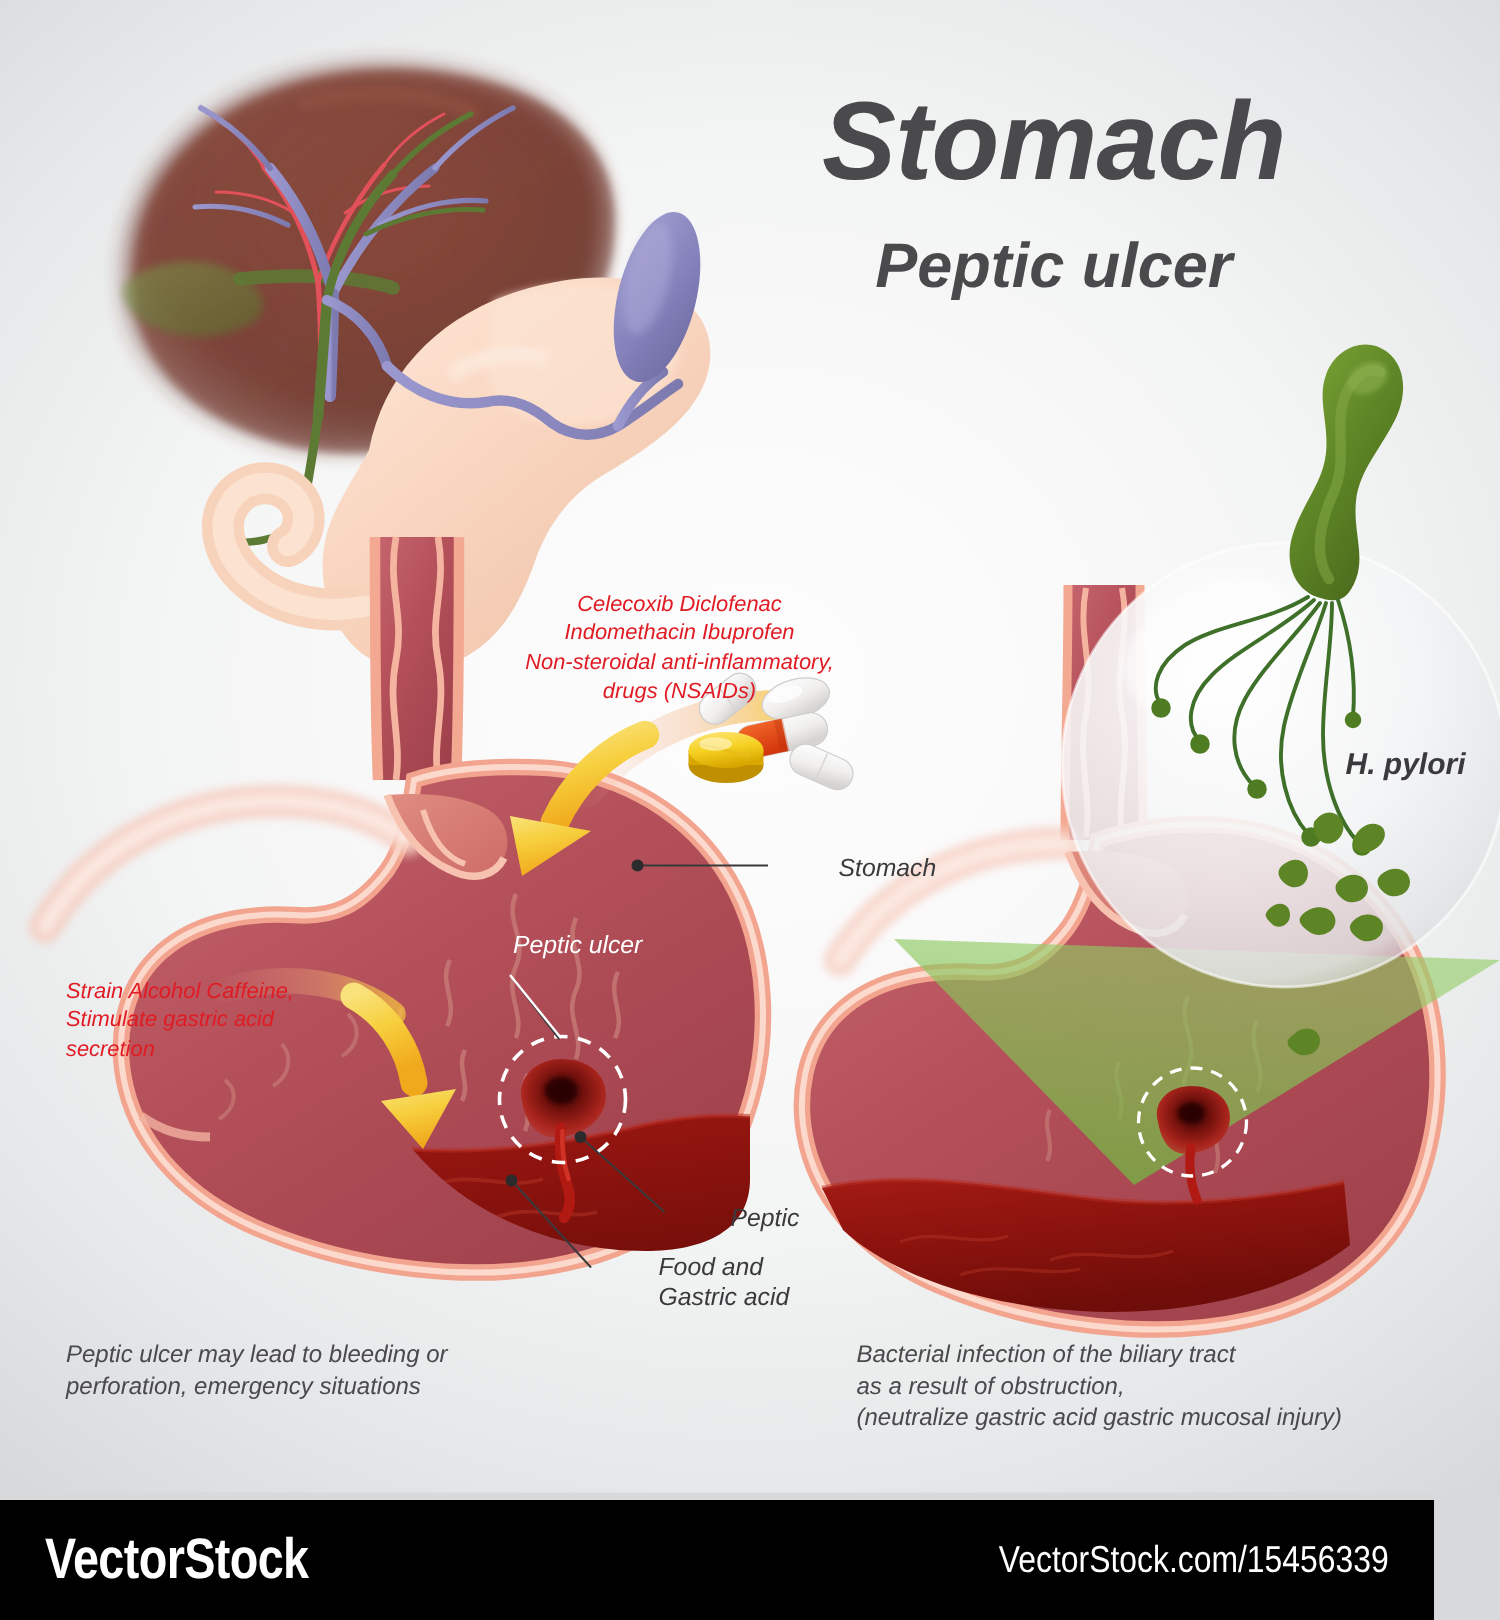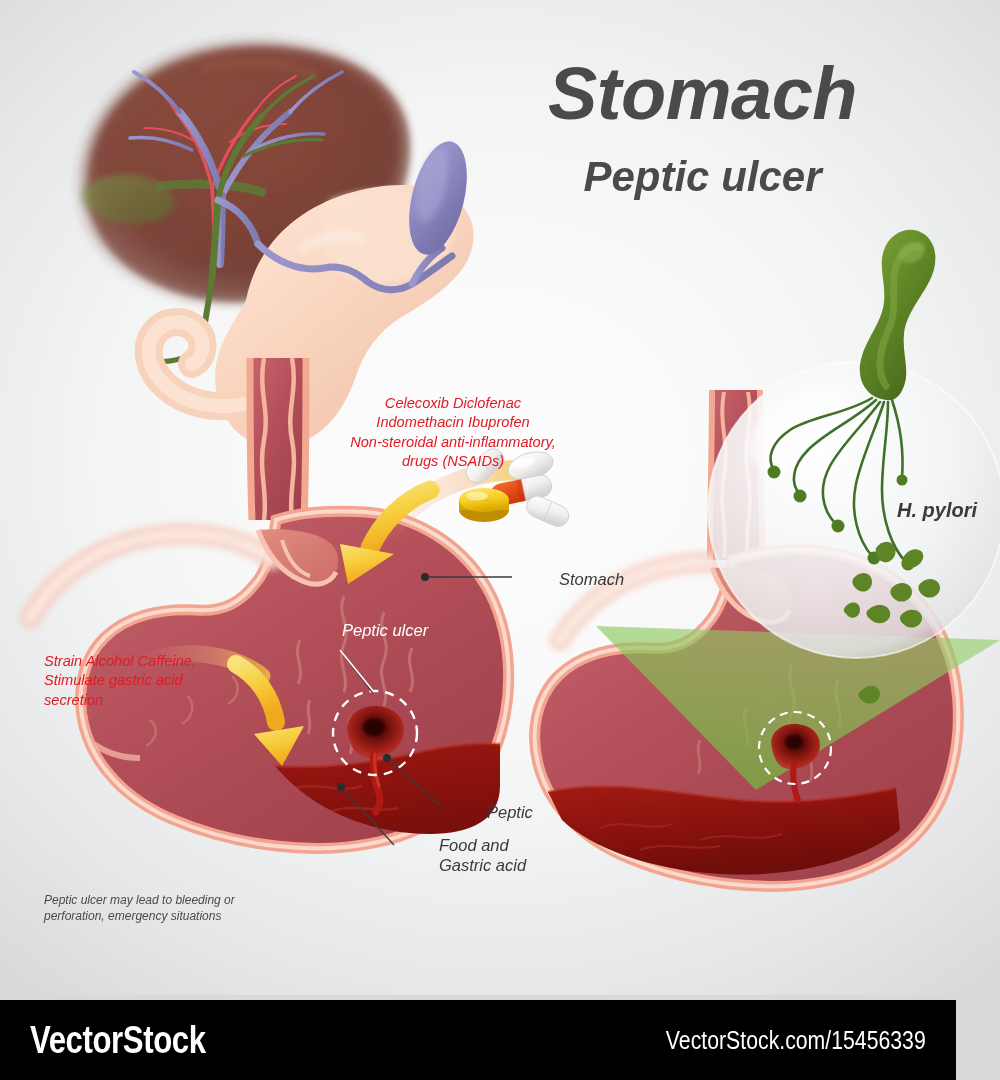--- a/index.html
+++ b/index.html
@@ -70,21 +70,21 @@
     white-space:pre-line;
     padding-left:40px;
   }
   #lbl-stomach   { left:519px; top:570px; }
   #lbl-ulcer     { left:302px; top:621px; color:#ffffff; }
   #lbl-blood     { left:447px; top:803px; }
   #lbl-food      { left:399px; top:836px; }
   #lbl-hpylori   { left:857px; top:498px; font-size:20px; font-weight:bold; color:#3a3a3c; }
 
   .caption {
-    font-size:12px; line-height:1.32; color:#4a4a4c;
+    font-size:16px; line-height:1.32; color:#4a4a4c;
     white-space:pre-line;
   }
   #cap-left  { left:44px;  top:893px; width:330px; }
   #cap-right { left:571px; top:893px; width:400px; }
 
   
   #watermark {
     position:absolute; left:0; top:1000px;
     width:956px; height:80px;
     background:#000;
@@ -626,20 +626,23 @@
 
     <div class="txt callout" id="lbl-stomach">Stomach</div>
     <div class="txt callout" id="lbl-ulcer">Peptic ulcer</div>
     <div class="txt callout" id="lbl-blood">Peptic</div>
     <div class="txt callout" id="lbl-food">Food and
 Gastric acid</div>
     <div class="txt callout" id="lbl-hpylori">H. pylori</div>
 
     <div class="txt caption" id="cap-left">Peptic ulcer may lead to bleeding or
 perforation, emergency situations</div>
+    <div class="txt caption" id="cap-right">Bacterial infection of the biliary tract
+as a result of obstruction,
+(neutralize gastric acid gastric mucosal injury)</div>
   </div>
 
   <div id="watermark">
     <span id="wm-brand">VectorStock</span>
     <span id="wm-url">VectorStock.com/15456339</span>
   </div>
 
 </div>
 
 </body></html>

